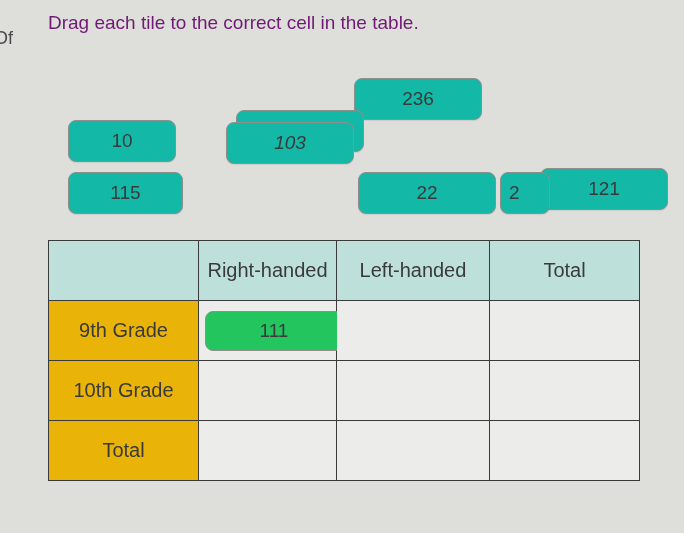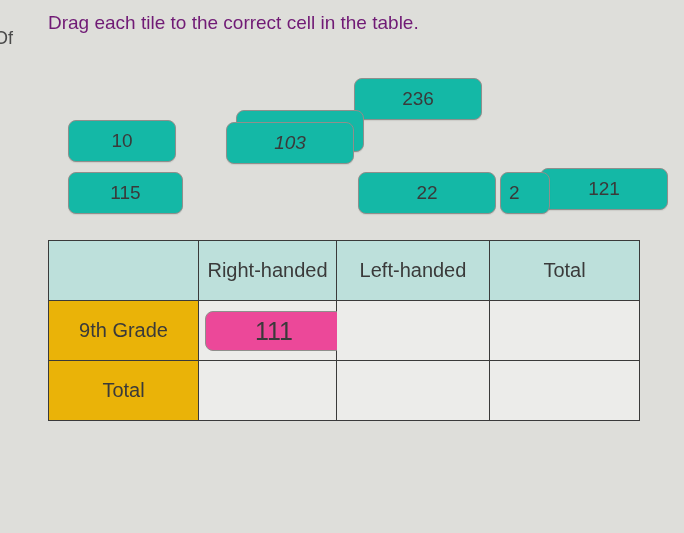--- a/index.html
+++ b/index.html
@@ -68,27 +68,27 @@
     .rowlabel { background: #eab308; }
     .header { background: #bde0db; }
     .blank-corner { background: #bde0db; }
     .drop { background: #ececea; }
     .cell-tile {
       position: absolute;
       left: 6px;
       top: 10px;
       width: 138px;
       height: 40px;
-      background: #ec4899;
+      background: #22c55e;
       border: 1px solid #8f8f8c;
       border-radius: 8px;
       display: flex;
       align-items: center;
       justify-content: center;
-      font-size: 25px;
+      font-size: 19px;
       cursor: grab;
     }
   </style>
 </head>
 <body>
 
 <div class="side-label">Of</div>
 
 <div class="instruction">Drag each tile to the correct cell in the table.</div>
 
@@ -116,20 +116,26 @@
     </tr>
     <tr>
       <td class="col0 rowlabel">9th Grade</td>
       <td class="col1 drop">
         <div class="cell-tile">111</div>
       </td>
       <td class="col2 drop"></td>
       <td class="col3 drop"></td>
     </tr>
     <tr>
+      <td class="col0 rowlabel">10th Grade</td>
+      <td class="col1 drop"></td>
+      <td class="col2 drop"></td>
+      <td class="col3 drop"></td>
+    </tr>
+    <tr>
       <td class="col0 rowlabel">Total</td>
       <td class="col1 drop"></td>
       <td class="col2 drop"></td>
       <td class="col3 drop"></td>
     </tr>
   </tbody>
     </table>
 </div>
 
 </body></html>

